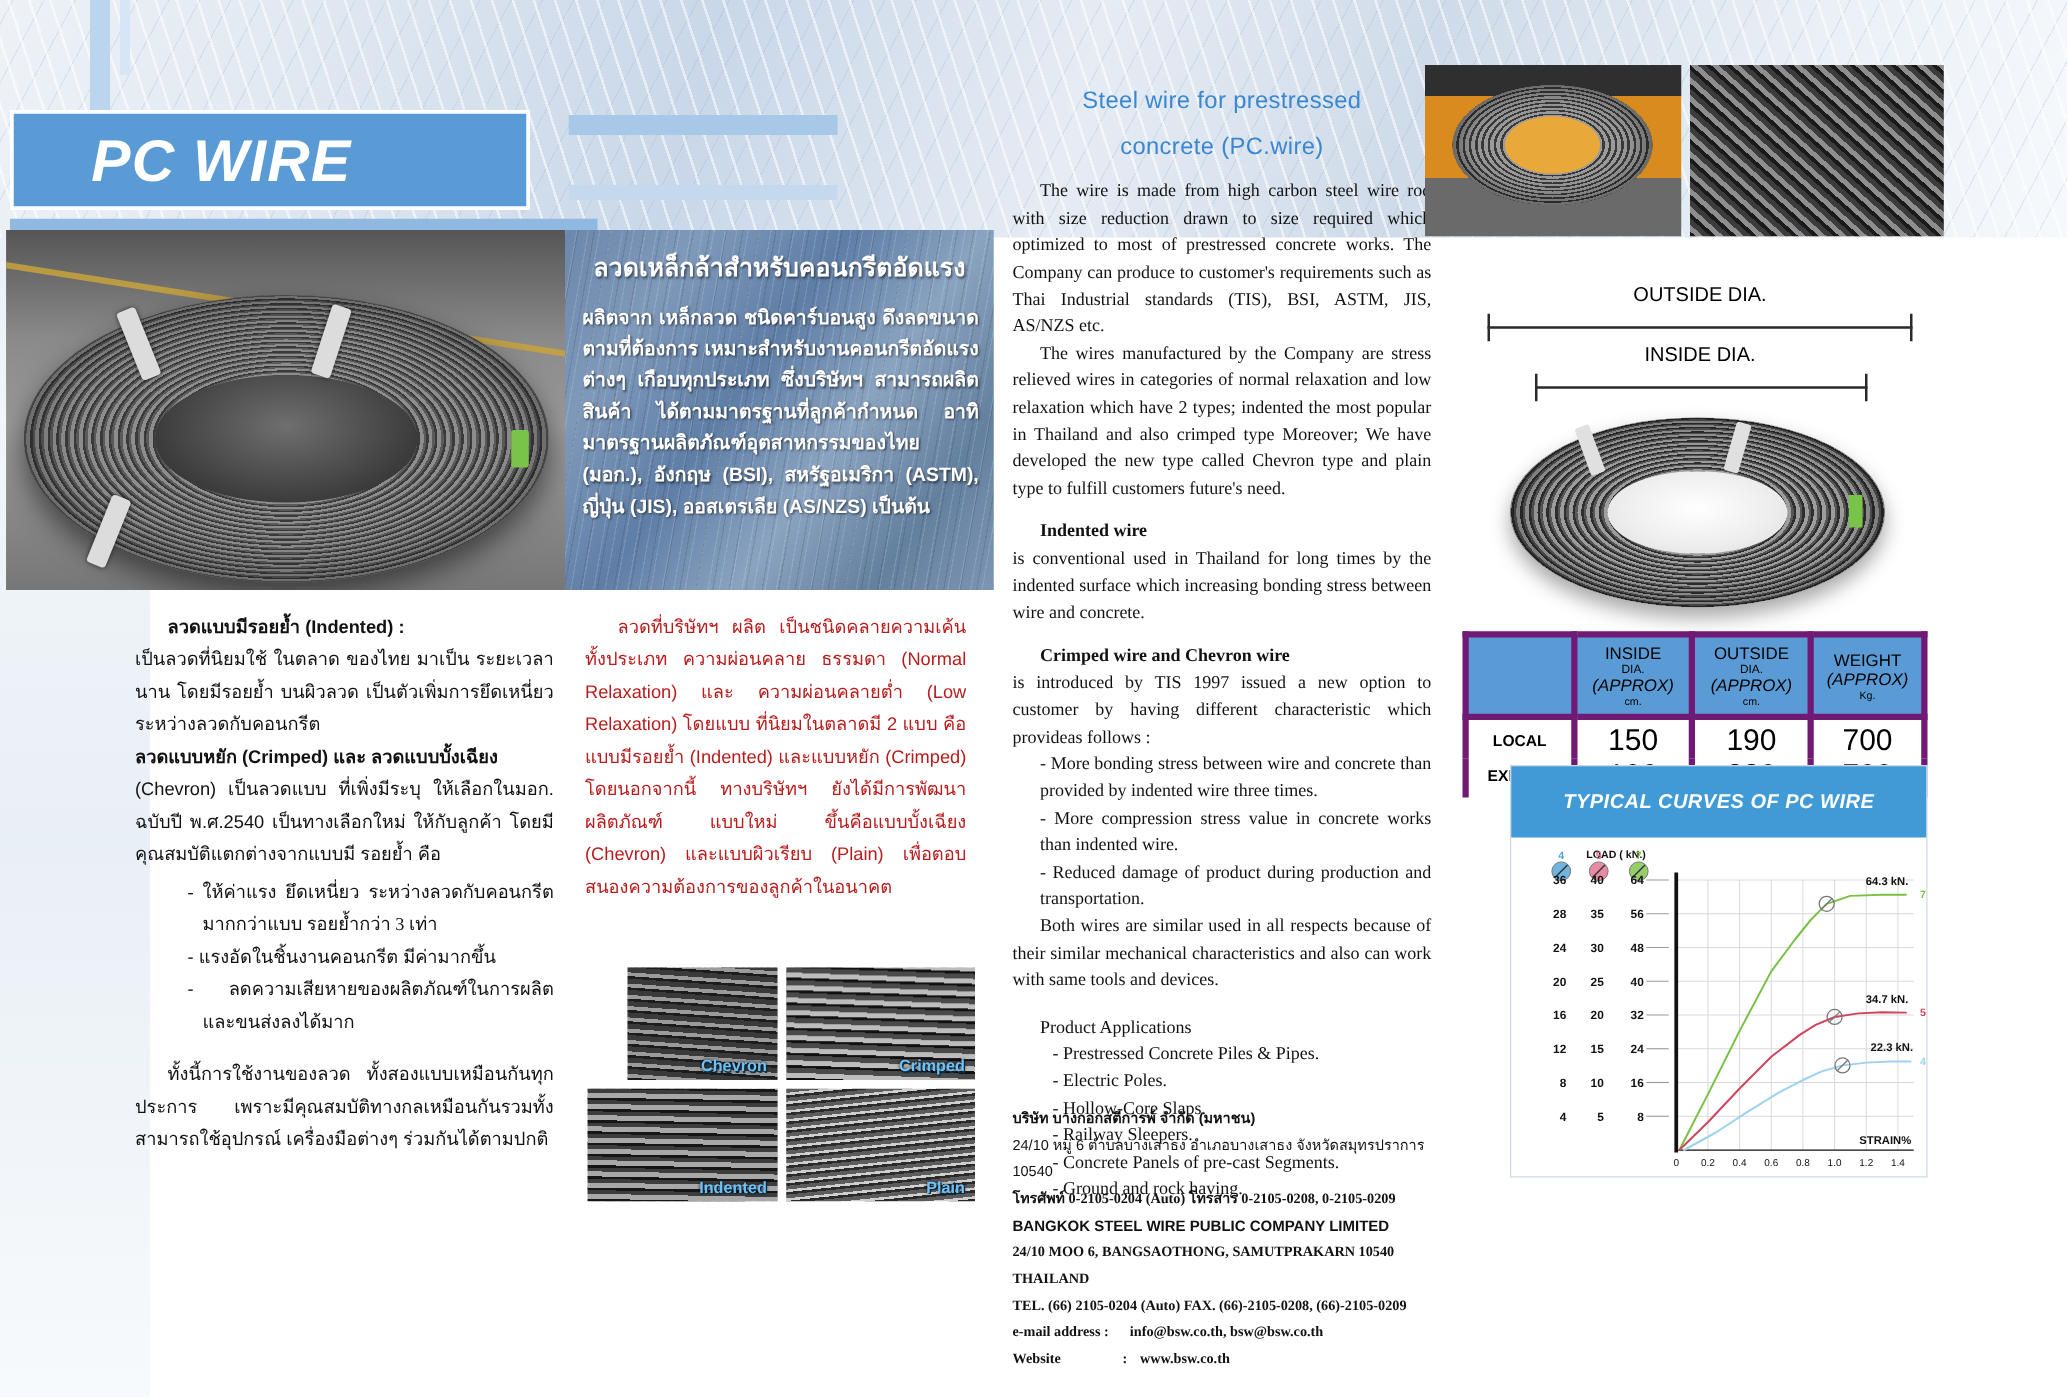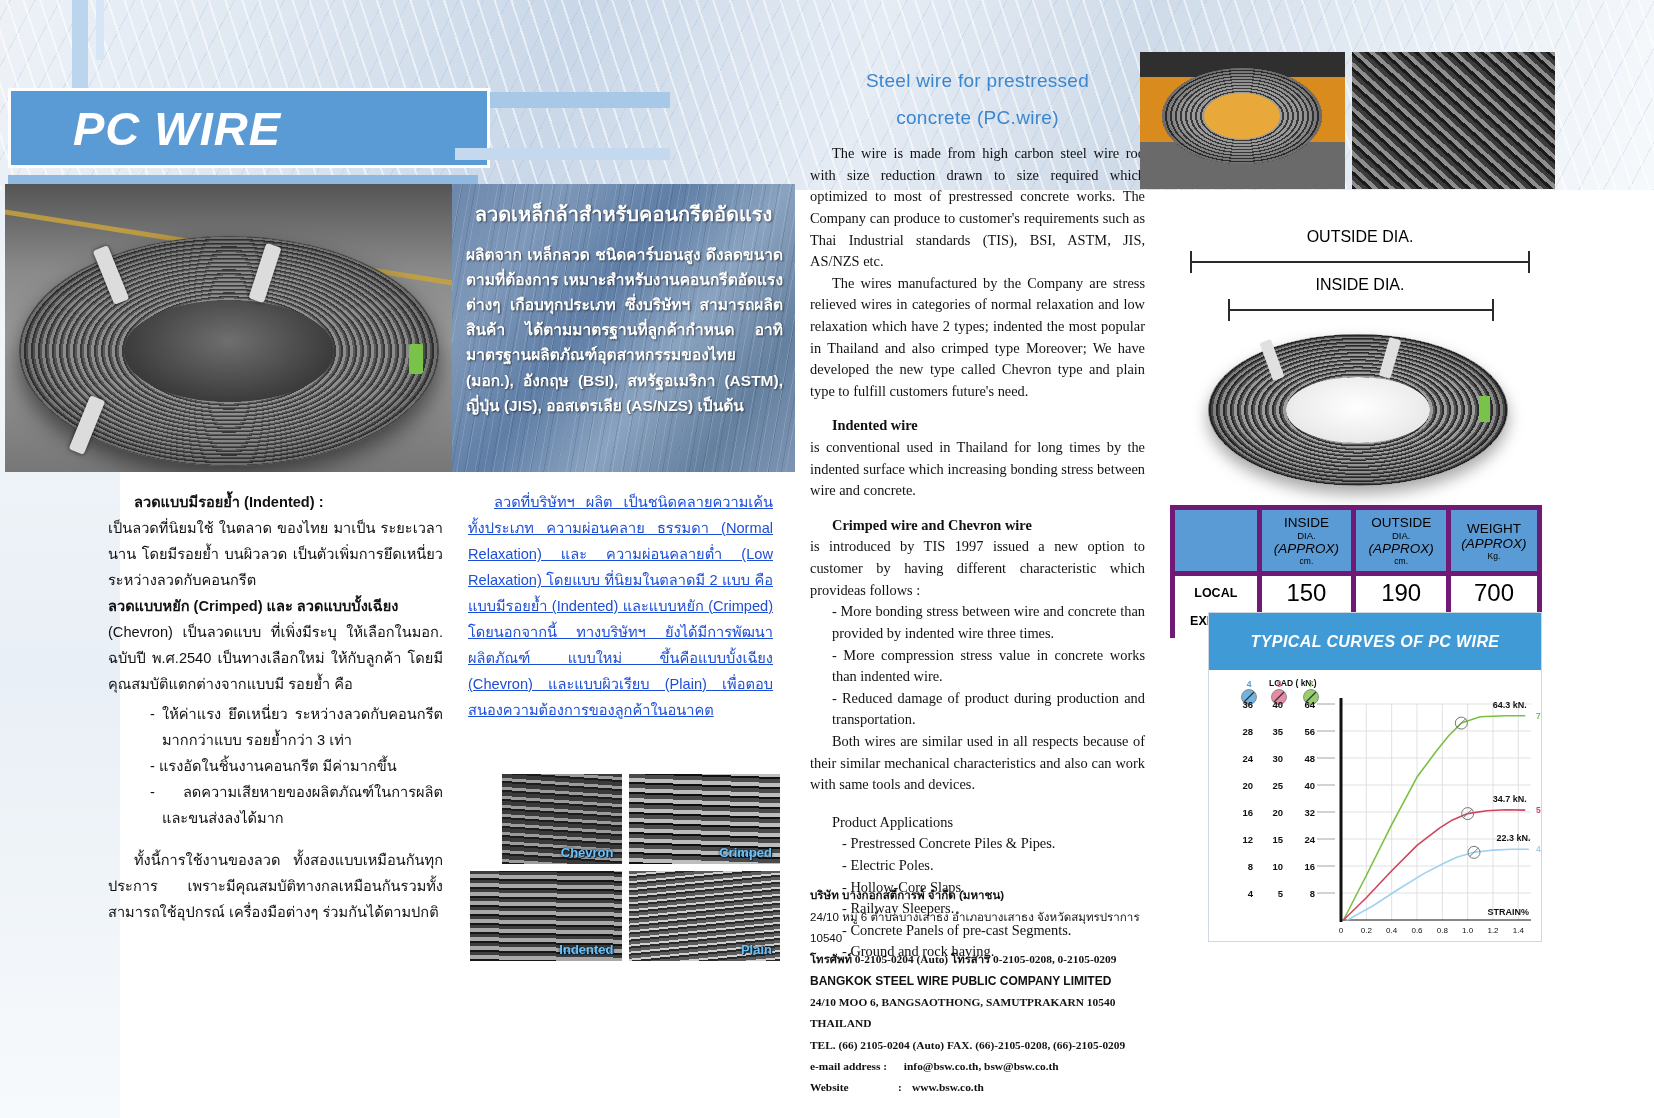--- a/index.html
+++ b/index.html
@@ -28,21 +28,21 @@
     position:absolute; left:0; top:0; width:120px; height:1118px;
     background:linear-gradient(180deg,#dfe8f2 0%, #f2f6fa 30%, #e9eff6 60%, #f7fafc 100%);
   }
   .bg-right-white{
     position:absolute; left:795px; top:0; width:860px; height:1118px; background:#ffffff;
   }
   .accent-bar{ position:absolute; background:#9dc3e6; }
 
   
   .title-banner{
-    position:absolute; left:8px; top:88px; width:482px; height:80px;
+    position:absolute; left:8px; top:88px; width:416px; height:80px;
     background:#5b9bd5; border:3px solid #ffffff;
     display:flex; align-items:center;
   }
   .title-banner span{
     font-family:"Liberation Sans", sans-serif;
     font-style:italic; font-weight:bold; font-size:47px; color:#ffffff;
     letter-spacing:1px; padding-left:62px;
   }
   .title-tail{
     position:absolute; left:455px; top:92px; width:215px; height:16px;
@@ -130,21 +130,21 @@
   .col-left p{ margin:0 0 0 0; }
   .col-left .b{ font-weight:bold; }
   .col-left .indent{ text-indent:26px; }
   .col-left .bullet{ padding-left:30px; text-indent:-12px; }
   .col-left .gap{ height:16px; }
 
   
   .col-mid{
     position:absolute; left:468px; top:490px; width:305px;
     font-family:"Liberation Sans", sans-serif; font-size:14.6px;
-    color:#1d4ed8; line-height:1.78; text-align:justify;text-decoration:underline;
+    color:#b91c1c; line-height:1.78; text-align:justify;
   }
 
   
   .wire-grid{
     position:absolute; left:470px; top:774px; width:310px; height:187px;
     display:grid; grid-template-columns:1fr 1fr; grid-template-rows:1fr 1fr; gap:7px;
   }
   .wire-cell{ position:relative; overflow:hidden; background:#444; }
   .wire-cell .lbl{
     position:absolute; right:8px; bottom:4px;
@@ -322,21 +322,21 @@
     <div class="thai-body">
       <p>ผลิตจาก  เหล็กลวด  ชนิดคาร์บอนสูง ดึงลดขนาดตามที่ต้องการ  เหมาะสำหรับงานคอนกรีตอัดแรงต่างๆ  เกือบทุกประเภท  ซึ่งบริษัทฯ  สามารถผลิตสินค้า ได้ตามมาตรฐานที่ลูกค้ากำหนด  อาทิ  มาตรฐานผลิตภัณฑ์อุตสาหกรรมของไทย (มอก.),  อังกฤษ (BSI), สหรัฐอเมริกา (ASTM), ญี่ปุ่น (JIS), ออสเตรเลีย (AS/NZS) เป็นต้น</p>
     </div>
   </div>
 
   <div class="col-left">
     <p class="b" style="padding-left:26px;">ลวดแบบมีรอยย้ำ   (Indented)   :</p>
     <p>เป็นลวดที่นิยมใช้  ในตลาด ของไทย มาเป็น ระยะเวลานาน   โดยมีรอยย้ำ  บนผิวลวด  เป็นตัวเพิ่มการยึดเหนี่ยวระหว่างลวดกับคอนกรีต</p>
     <p class="b">ลวดแบบหยัก (Crimped) และ ลวดแบบบั้งเฉียง</p>
     <p>(Chevron)  เป็นลวดแบบ  ที่เพิ่งมีระบุ ให้เลือกในมอก.  ฉบับปี พ.ศ.2540  เป็นทางเลือกใหม่ ให้กับลูกค้า โดยมีคุณสมบัติแตกต่างจากแบบมี รอยย้ำ คือ</p>
-    <p class="bullet" style="margin-top:4px;padding-left:54px;">-  ให้ค่าแรง  ยึดเหนี่ยว      ระหว่างลวดกับคอนกรีต มากกว่าแบบ รอยย้ำกว่า 3 เท่า</p>
+    <p class="bullet" style="margin-top:4px;padding-left:54px;font-family:Liberation Serif, serif;">-  ให้ค่าแรง  ยึดเหนี่ยว      ระหว่างลวดกับคอนกรีต มากกว่าแบบ รอยย้ำกว่า 3 เท่า</p>
     <p class="bullet" style="padding-left:54px;">-  แรงอัดในชิ้นงานคอนกรีต     มีค่ามากขึ้น</p>
     <p class="bullet" style="padding-left:54px;">-  ลดความเสียหายของผลิตภัณฑ์ในการผลิตและขนส่งลงได้มาก</p>
     <div class="gap"></div>
     <p class="indent">ทั้งนี้การใช้งานของลวด  ทั้งสองแบบเหมือนกันทุกประการ  เพราะมีคุณสมบัติทางกลเหมือนกันรวมทั้งสามารถใช้อุปกรณ์  เครื่องมือต่างๆ ร่วมกันได้ตามปกติ</p>
   </div>
 
   <div class="col-mid">
     <p class="indent" style="text-indent:26px;">ลวดที่บริษัทฯ ผลิต เป็นชนิดคลายความเค้นทั้งประเภท  ความผ่อนคลาย  ธรรมดา (Normal Relaxation)  และ ความผ่อนคลายต่ำ (Low Relaxation)  โดยแบบ ที่นิยมในตลาดมี 2 แบบ คือ  แบบมีรอยย้ำ (Indented) และแบบหยัก (Crimped) โดยนอกจากนี้ ทางบริษัทฯ ยังได้มีการพัฒนาผลิตภัณฑ์ แบบใหม่  ขึ้นคือแบบบั้งเฉียง (Chevron) และแบบผิวเรียบ (Plain) เพื่อตอบสนองความต้องการของลูกค้าในอนาคต</p>
   </div>
 

